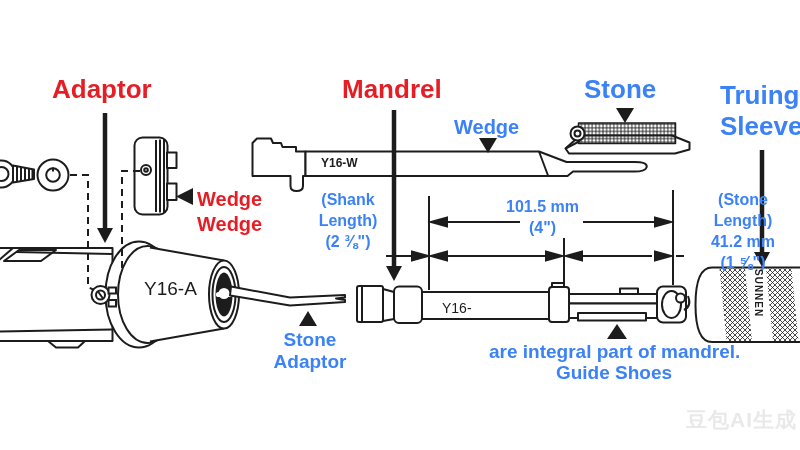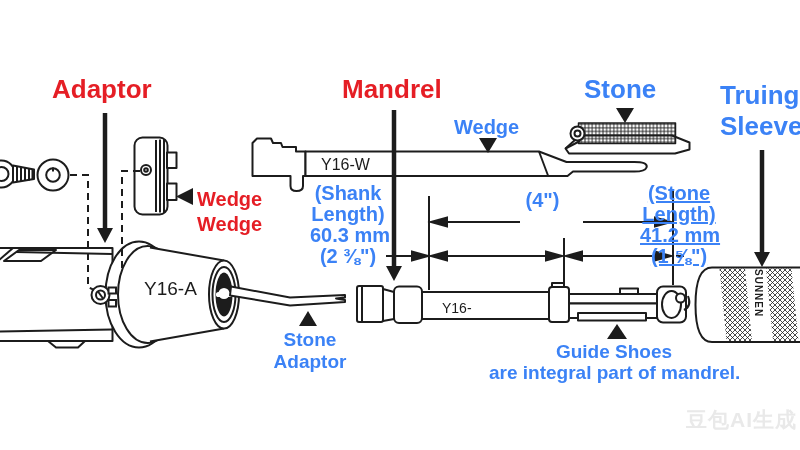--- a/index.html
+++ b/index.html
@@ -4,21 +4,21 @@
 <style>
   html,body{margin:0;padding:0;background:#fff;}
   #stage{position:relative;width:800px;height:450px;background:#fff;overflow:hidden;
          font-family:"Liberation Sans","DejaVu Sans",sans-serif;}
   #lineart{position:absolute;left:0;top:0;}
   .lbl{position:absolute;font-weight:bold;line-height:1.0;white-space:nowrap;}
   .red{color:#e51e25;}
   .blue{color:#3b82f6;}
   .title{font-size:26px;}
   .callout{font-size:20px;line-height:25px;}
-  .dim{font-size:20px;line-height:21px;text-align:center;font-weight:bold;}
+  .dim{font-size:16px;line-height:21px;text-align:center;font-weight:bold;margin-top:6px;}
   .pn{font-weight:400;color:#1c1c1c;}
   .center{text-align:center;}
   #truing-sleeve-label{line-height:31px;}
   #sunnen{position:absolute;left:764px;top:269px;transform:rotate(90deg);transform-origin:0 0;
           font-size:10px;font-weight:bold;letter-spacing:1px;color:#1c1c1c;}
   #watermark{position:absolute;left:686px;top:406px;font-size:21px;font-weight:bold;
              color:#e9e9e9;letter-spacing:1px;}
 </style>
 </head>
 <body>
@@ -177,46 +177,46 @@
 <div class="lbl callout blue" style="left:454px;top:115px;">Wedge</div>
 
 <div class="lbl callout red" style="left:197px;top:187px;">
   <div>Wedge</div>
   <div>Wedge</div>
 </div>
 
 <div class="lbl dim blue" style="left:310px;top:183px;width:76px;">
   <div>(Shank</div>
   <div>Length)</div>
-  <div>60.3 mm</div>
   <div>(2 ⅜")</div>
 </div>
 
 <div class="lbl dim blue" style="left:495px;top:190px;width:95px;">
+  <div>101.5 mm</div>
   <div>(4")</div>
 </div>
 
-<div class="lbl dim blue" style="left:640px;top:183px;width:78px;text-decoration:underline;">
+<div class="lbl dim blue" style="left:704px;top:183px;width:78px;">
   <div>(Stone</div>
   <div>Length)</div>
   <div>41.2 mm</div>
   <div>(1 ⅝")</div>
 </div>
 
-<div class="lbl pn" style="left:321px;top:157px;font-size:16px;">Y16-W</div>
+<div class="lbl pn" style="left:321px;top:157px;font-size:12px;font-weight:bold;">Y16-W</div>
 <div class="lbl pn" style="left:144px;top:279px;font-size:19px;">Y16-A</div>
 <div class="lbl pn" style="left:442px;top:301px;font-size:14px;">Y16-</div>
 
 <div class="lbl blue center" style="left:270px;top:329px;width:80px;font-size:19px;line-height:22px;">
   <div>Stone</div>
   <div>Adaptor</div>
 </div>
 
 <div class="lbl blue center" style="left:489px;top:341px;width:250px;font-size:19px;line-height:21px;">
+  <div>are integral part of mandrel.</div>
   <div>Guide Shoes</div>
-  <div>are integral part of mandrel.</div>
 </div>
 
 <div id="sunnen">SUNNEN</div>
 
 <div id="watermark">豆包AI生成</div>
 
 </div>
 
 </body></html>

